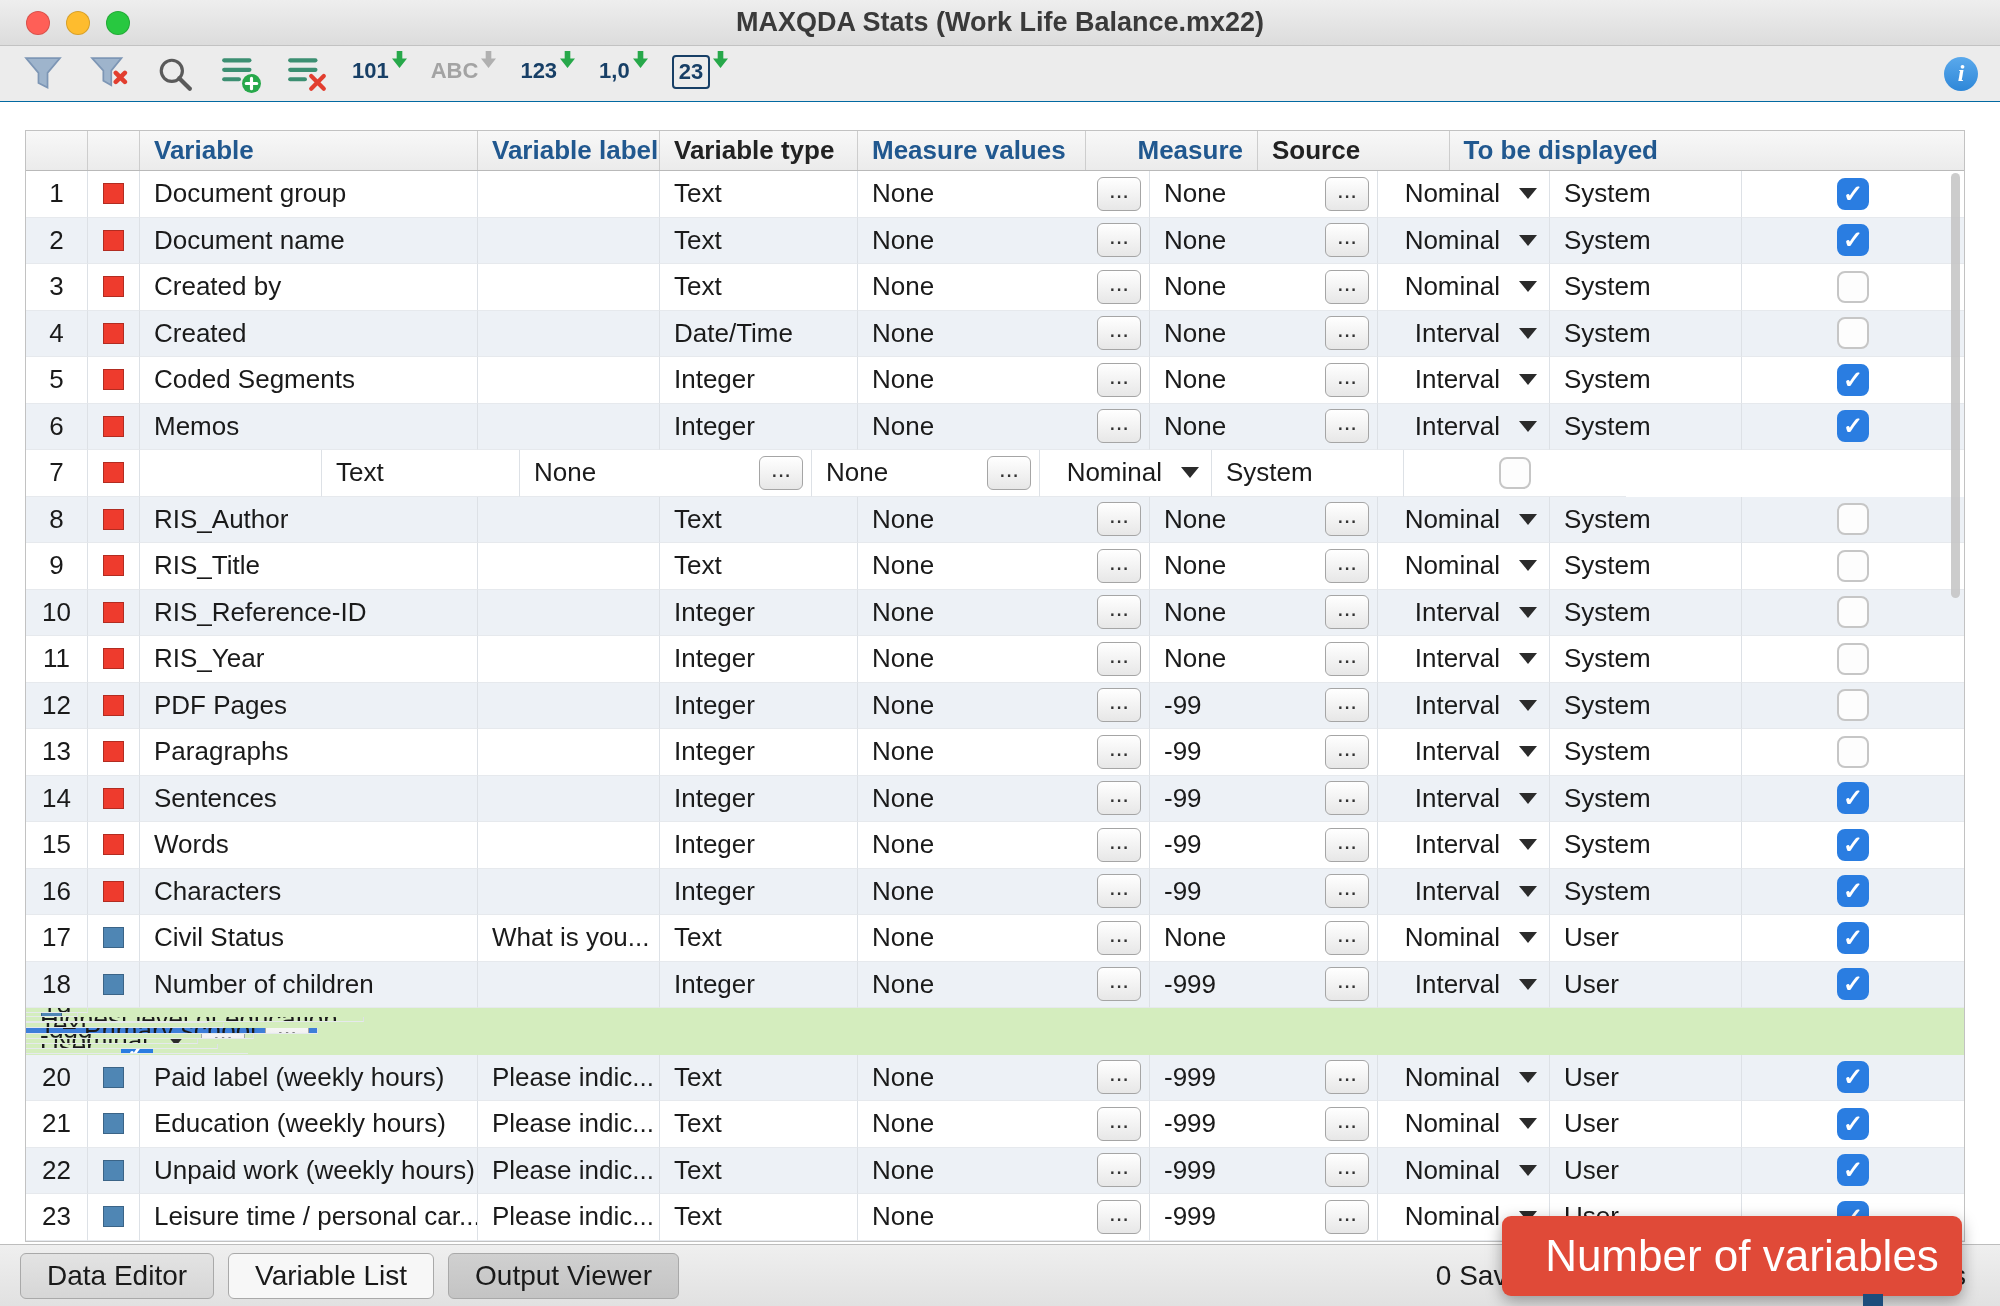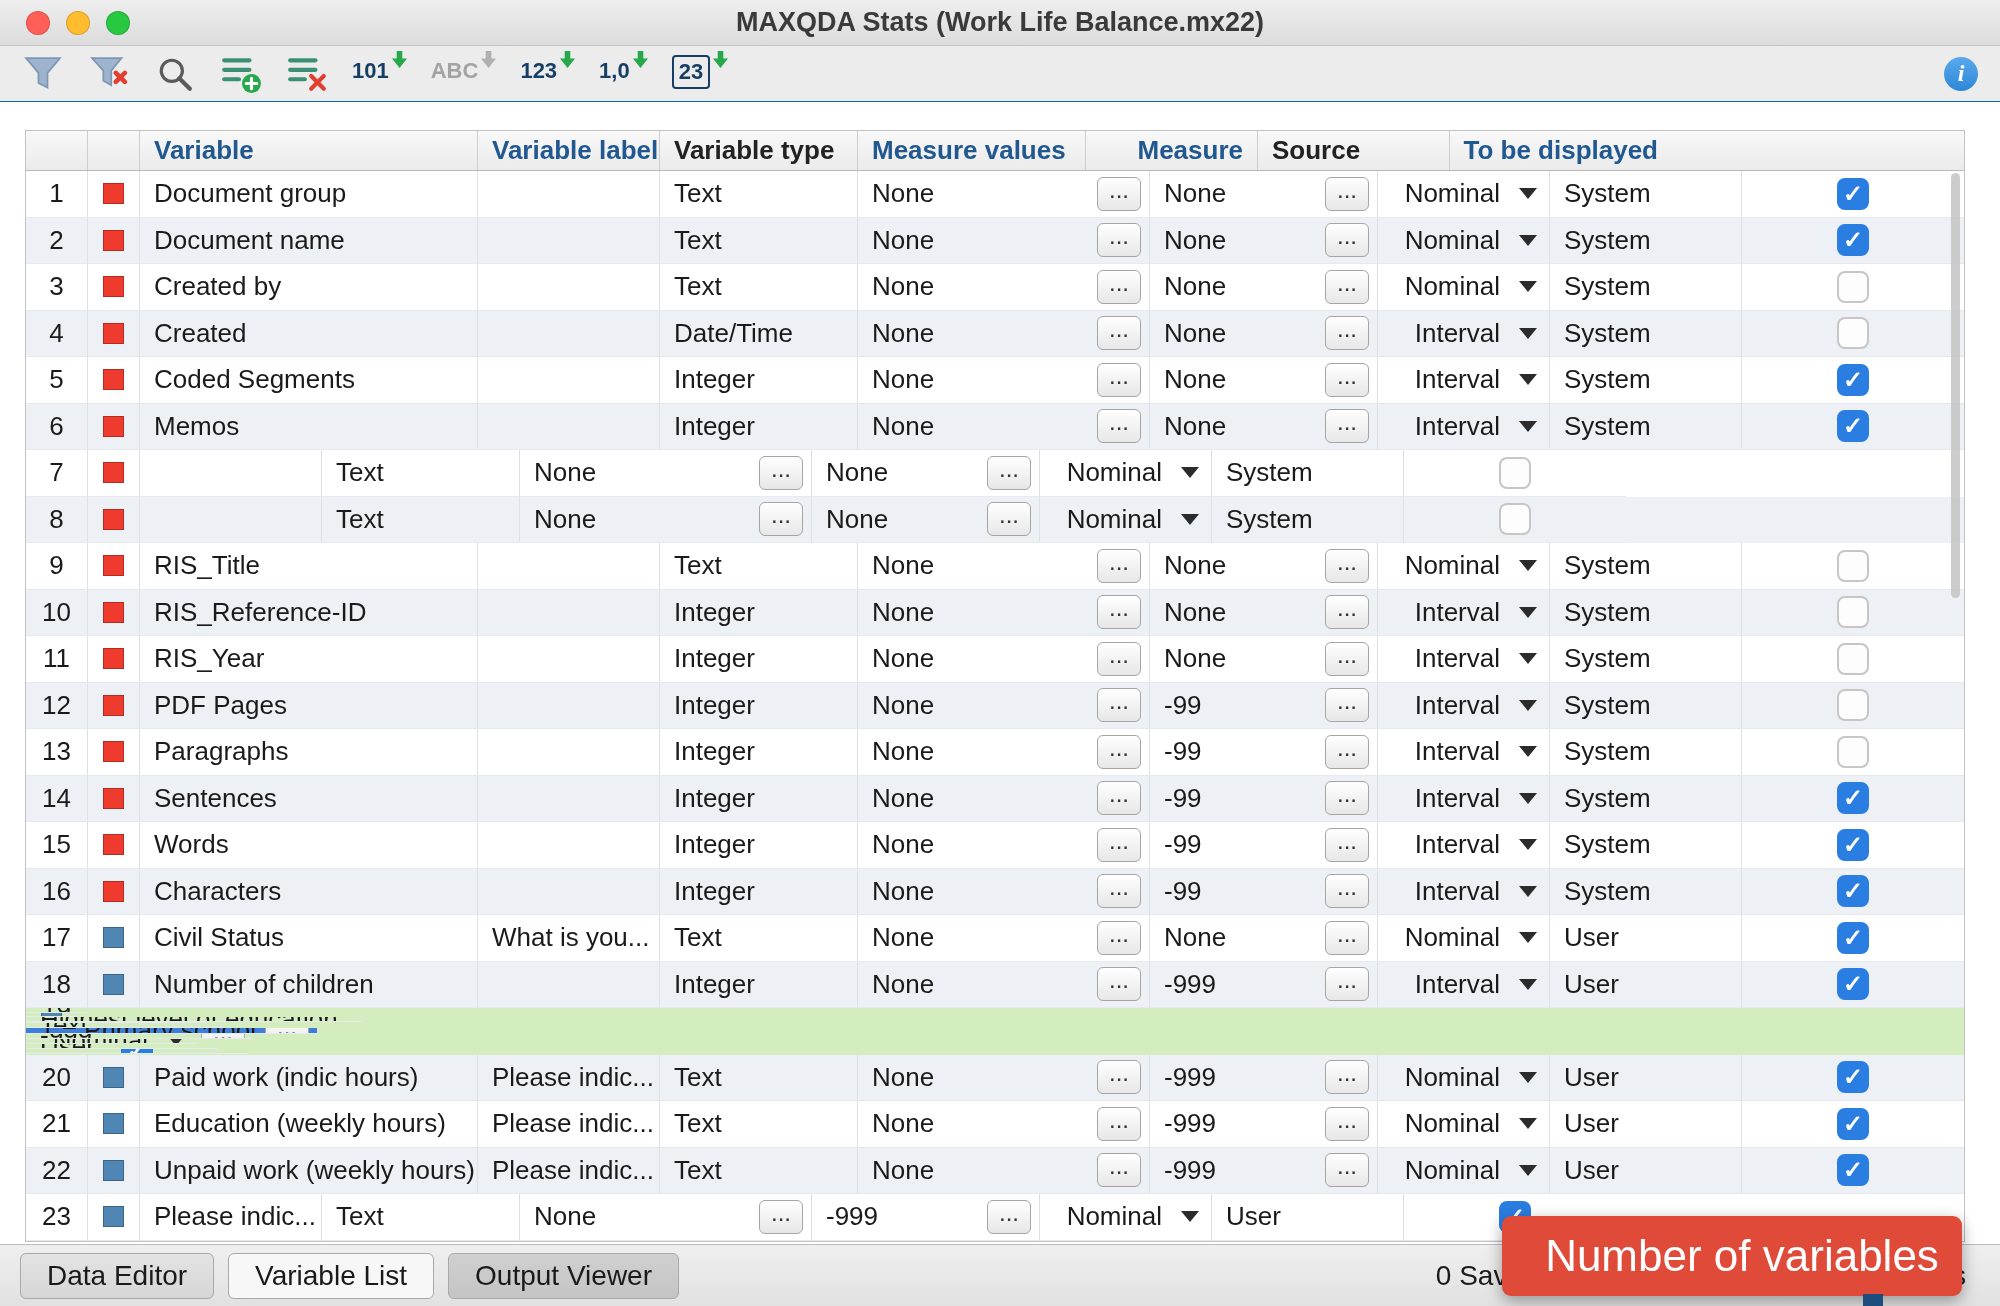--- a/index.html
+++ b/index.html
@@ -392,20 +392,21 @@
             <div class="td c-source">System</div>
             <div class="td c-disp">
               <span class="cb"></span>
             </div>
           </div>
           <div class="trow alt">
             <div class="td c-num">8</div>
             <div class="td c-marker">
               <span class="marker red"></span>
             </div>
+            <div class="td c-var">RIS_Author</div>
             <div class="td c-vlabel"></div>
             <div class="td c-vtype">Text</div>
             <div class="td c-vallab">
               <span class="cell-text">None</span>
               <button class="ell">...</button>
             </div>
             <div class="td c-missing">
               <span class="cell-text">None</span>
               <button class="ell">...</button>
             </div>
@@ -691,21 +692,21 @@
             <div class="td c-source">User</div>
             <div class="td c-disp">
               <span class="cb checked"></span>
             </div>
           </div>
           <div class="trow alt">
             <div class="td c-num">20</div>
             <div class="td c-marker">
               <span class="marker blue"></span>
             </div>
-            <div class="td c-var">Paid work (indic hours)</div>
+            <div class="td c-var">Paid label (weekly hours)</div>
             <div class="td c-vlabel">Please indic...</div>
             <div class="td c-vtype">Text</div>
             <div class="td c-vallab">
               <span class="cell-text">None</span>
               <button class="ell">...</button>
             </div>
             <div class="td c-missing">
               <span class="cell-text">-999</span>
               <button class="ell">...</button>
             </div>
@@ -766,20 +767,21 @@
             <div class="td c-source">User</div>
             <div class="td c-disp">
               <span class="cb checked"></span>
             </div>
           </div>
           <div class="trow">
             <div class="td c-num">23</div>
             <div class="td c-marker">
               <span class="marker blue"></span>
             </div>
+            <div class="td c-var">Leisure time / personal car...</div>
             <div class="td c-vlabel">Please indic...</div>
             <div class="td c-vtype">Text</div>
             <div class="td c-vallab">
               <span class="cell-text">None</span>
               <button class="ell">...</button>
             </div>
             <div class="td c-missing">
               <span class="cell-text">-999</span>
               <button class="ell">...</button>
             </div>

